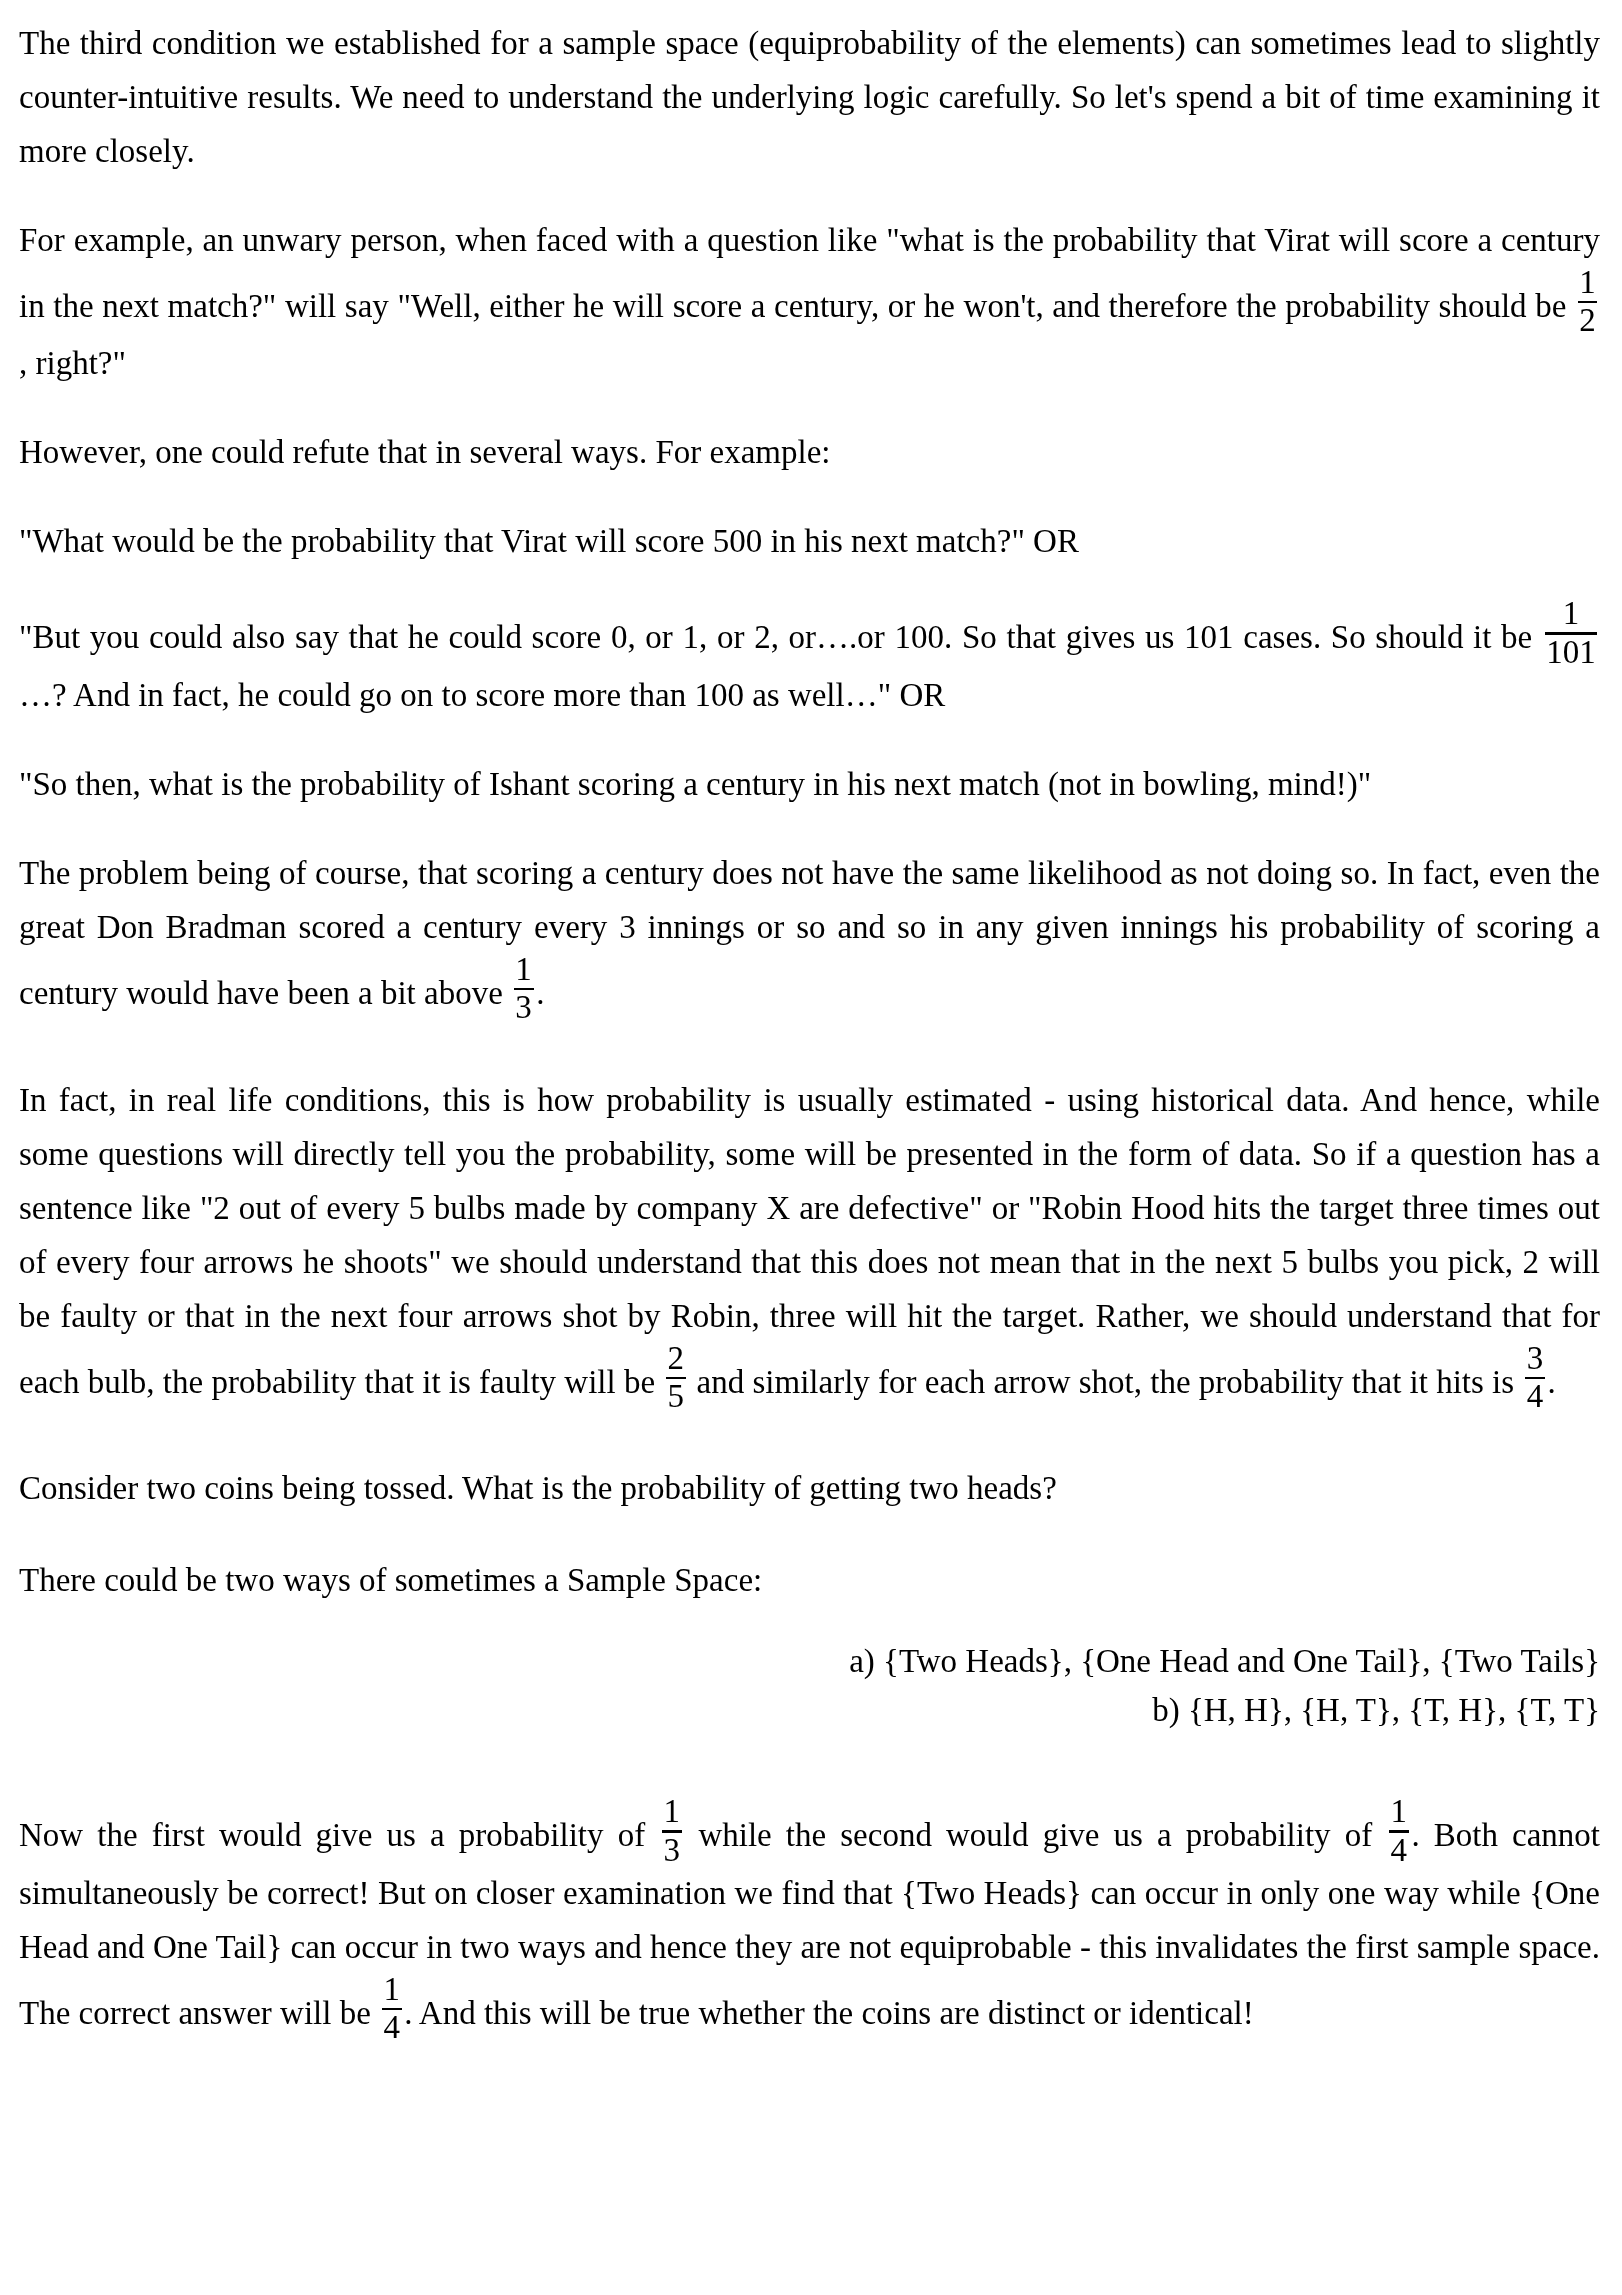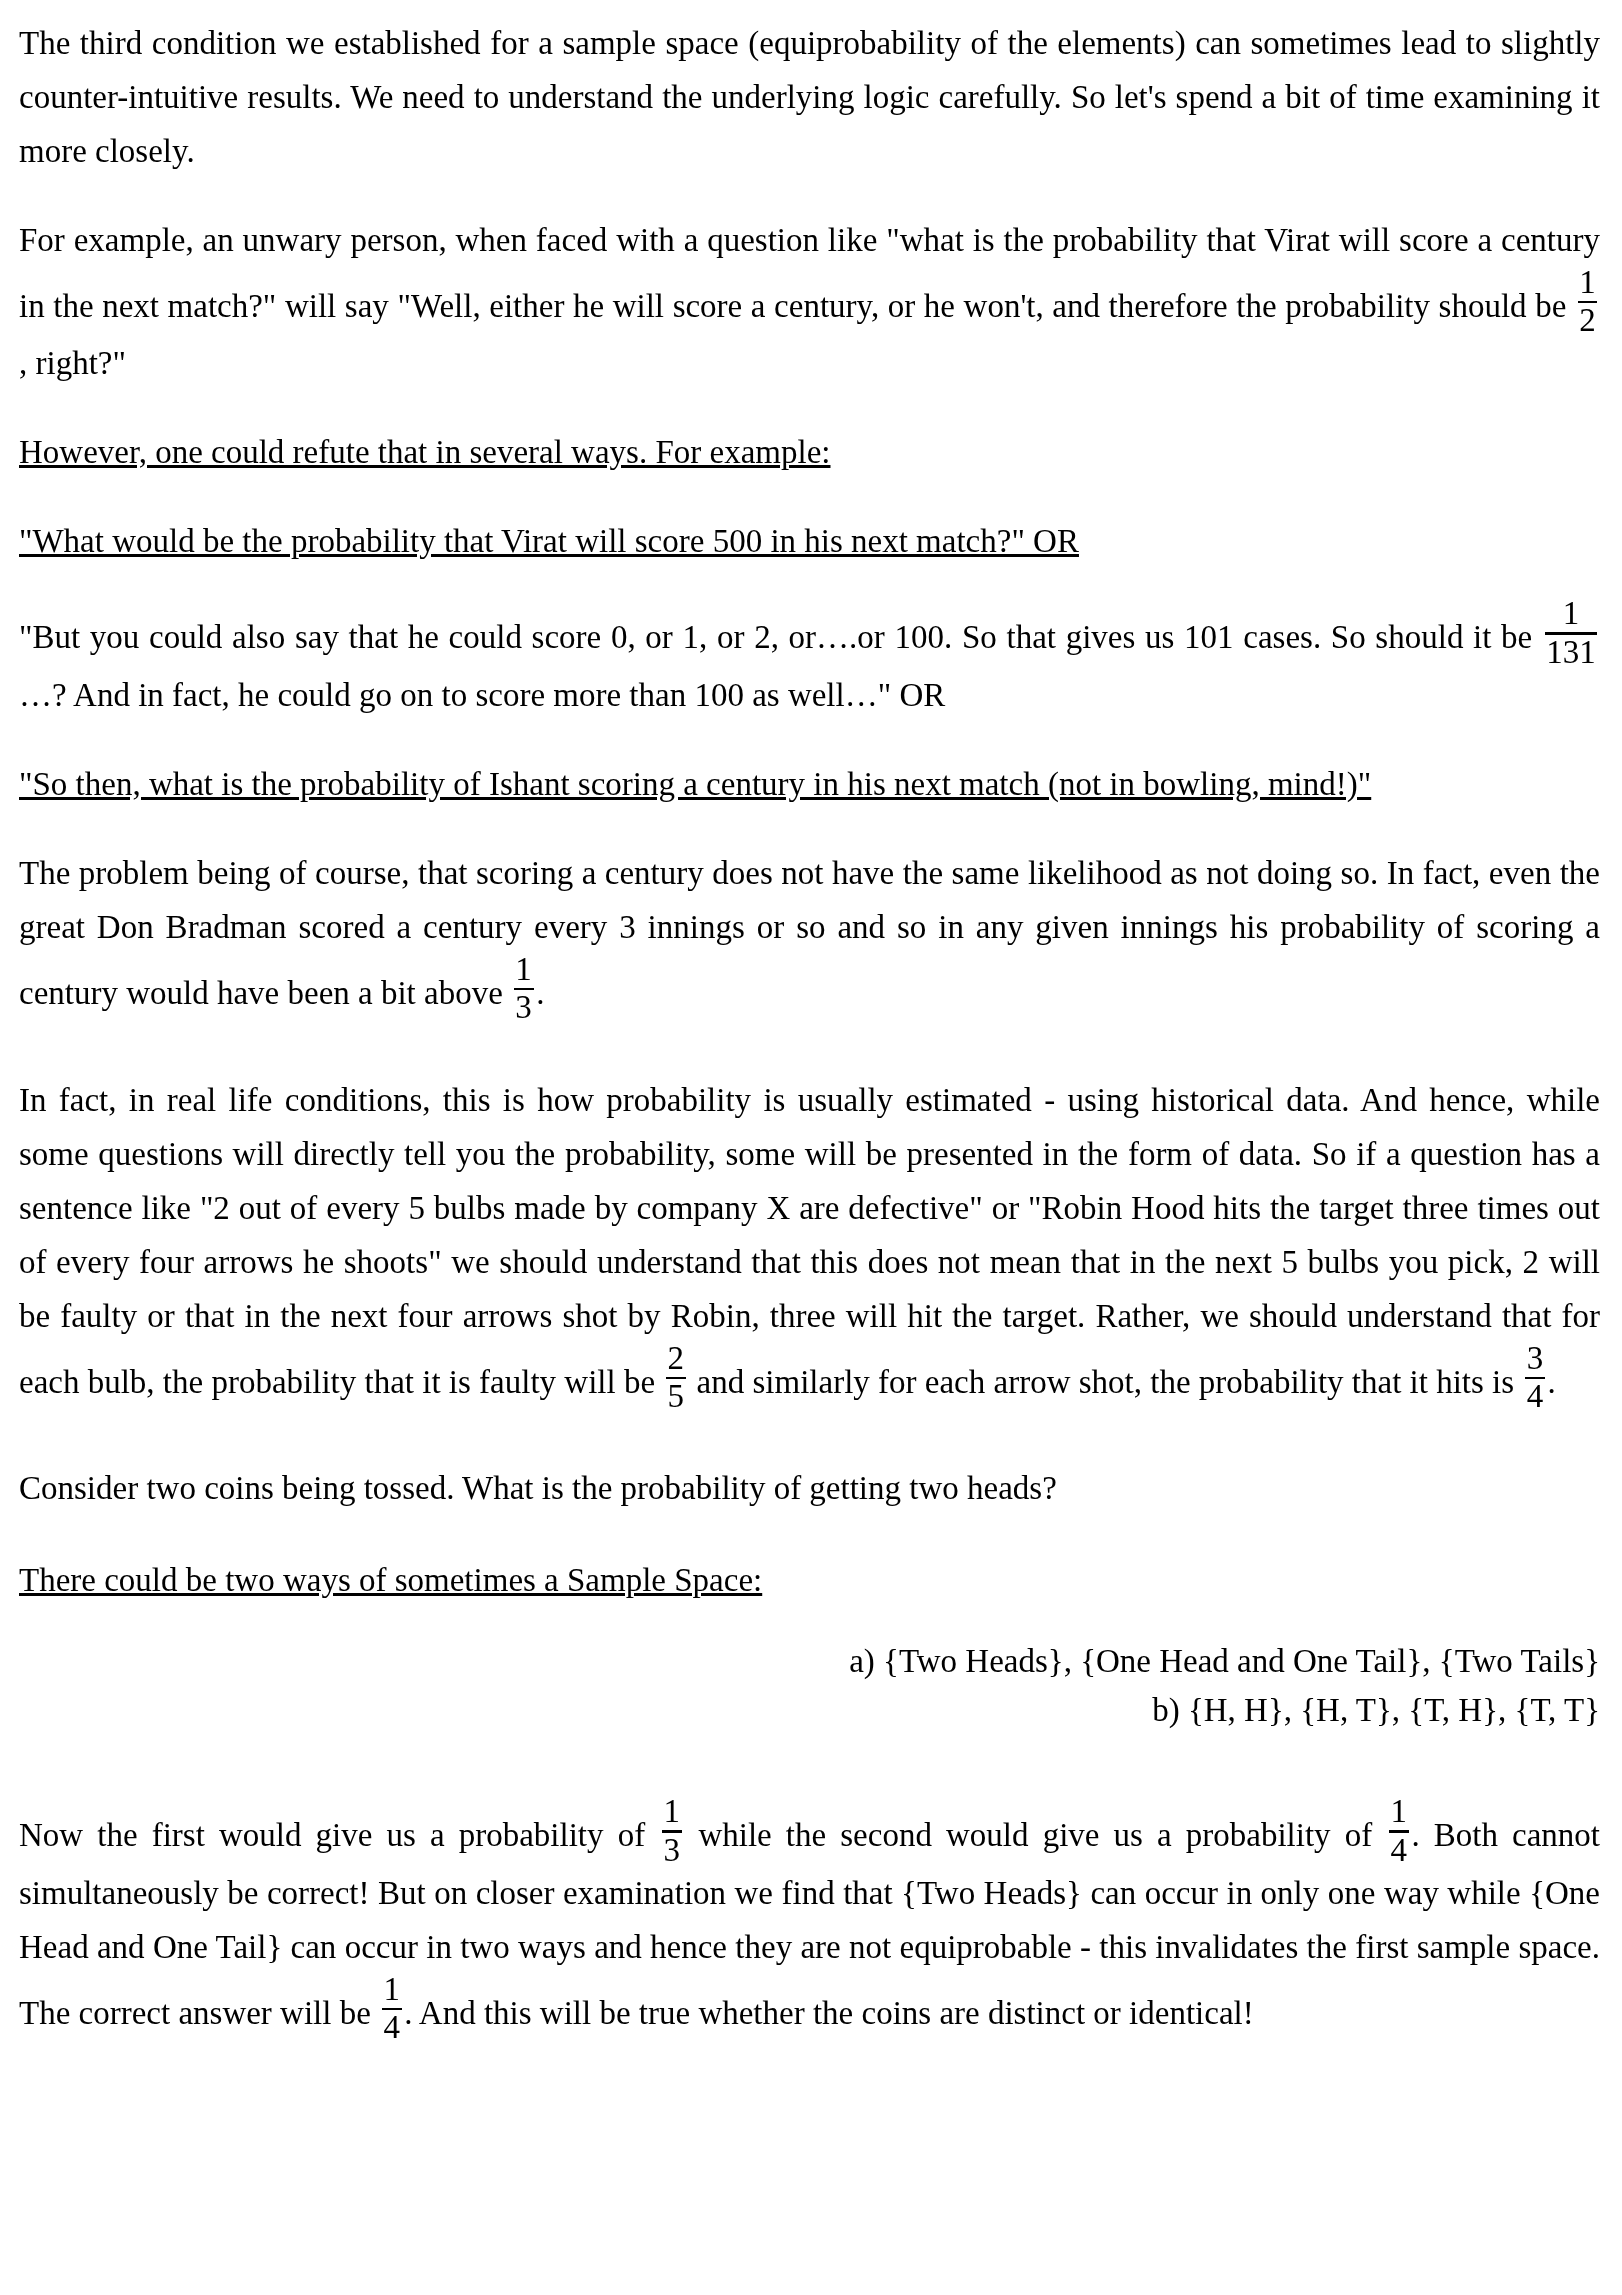--- a/index.html
+++ b/index.html
@@ -30,21 +30,20 @@
     color: #000;
   }
   .para.tight {
     margin-bottom: 30px;
   }
   .para.loose {
     margin-bottom: 49px;
   }
   .para.nojust {
     text-align: left;
-    text-decoration: underline;
   }
   .para.heading {
     font-weight: normal;
     text-align: left;
     margin-bottom: 38px;
   }
   .para.listblock {
     text-align: right;
     line-height: 49px;
     margin-bottom: 61px;
@@ -87,21 +86,21 @@
 <div class="page">
 
   <p class="para"><span>The third condition we established for a sample space (equiprobability of the elements) can sometimes lead to slightly counter-intuitive results. We need to understand the underlying logic carefully.  So let's spend a bit of time examining it more closely.</span></p>
 
   <p class="para"><span>For example, an unwary person, when faced with a question like "what is the probability that Virat will score a century in the next match?" will say "Well, either he will score a century, or he won't, and therefore the probability should be </span><span class="frac"><span class="num">1</span><span class="bar"></span><span class="den">2</span></span><span>, right?"</span></p>
 
   <p class="para nojust"><span>However, one could refute that in several ways. For example:</span></p>
 
   <p class="para nojust tight"><span>"What would be the probability that Virat will score 500 in his next match?" OR</span></p>
 
-  <p class="para"><span>"But you could also say  that he could score 0, or 1, or 2, or….or 100. So that gives us 101 cases. So should it be </span><span class="frac"><span class="num">1</span><span class="bar"></span><span class="den">131</span></span><span>…? And in fact, he could go on to score more than 100 as well…" OR</span></p>
+  <p class="para"><span>"But you could also say  that he could score 0, or 1, or 2, or….or 100. So that gives us 101 cases. So should it be </span><span class="frac"><span class="num">1</span><span class="bar"></span><span class="den">101</span></span><span>…? And in fact, he could go on to score more than 100 as well…" OR</span></p>
 
   <p class="para nojust"><span>"So then, what is the probability of Ishant scoring a century in his next match (not in bowling, mind!)"</span></p>
 
   <p class="para loose"><span>The problem being of course, that scoring a century does not have the same likelihood as not doing so. In fact, even the great Don Bradman scored a century every 3 innings or so and so in any given innings his probability of scoring a century would have been a bit above </span><span class="frac"><span class="num">1</span><span class="bar"></span><span class="den">3</span></span><span>.</span></p>
 
   <p class="para loose"><span>In fact, in real life conditions, this is how probability is usually estimated - using historical data. And hence, while some questions will directly tell you the probability, some will be presented in the form of data. So if a question has a sentence like "2 out of every 5 bulbs made by company X are defective" or "Robin Hood hits the target three times out of every four arrows he shoots" we should understand that this does not mean that in the </span><b>next</b><span> 5 bulbs you pick, 2 will be faulty or that in the </span><b>next</b><span> four arrows shot by Robin, three will hit the target. Rather, we should understand that for </span><b>each</b><span> bulb, the probability that it is faulty will be </span><span class="frac"><span class="num">2</span><span class="bar"></span><span class="den">5</span></span><span> and similarly for </span><b>each</b><span> arrow shot, the probability that it hits is </span><span class="frac"><span class="num">3</span><span class="bar"></span><span class="den">4</span></span><span>.</span></p>
 
   <p class="para heading"><span>Consider two coins being tossed. What is the probability of  getting two heads?</span></p>
 
   <p class="para nojust tight"><span>There could be two ways of sometimes a Sample Space:</span></p>

